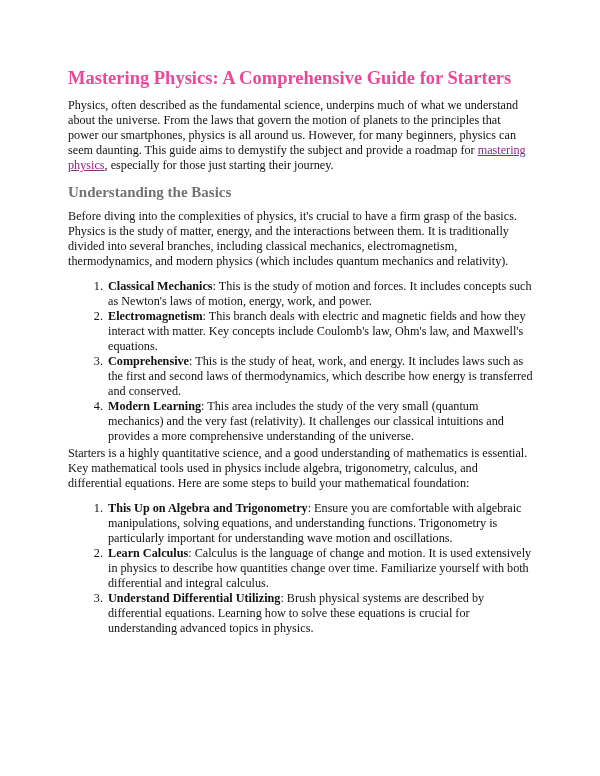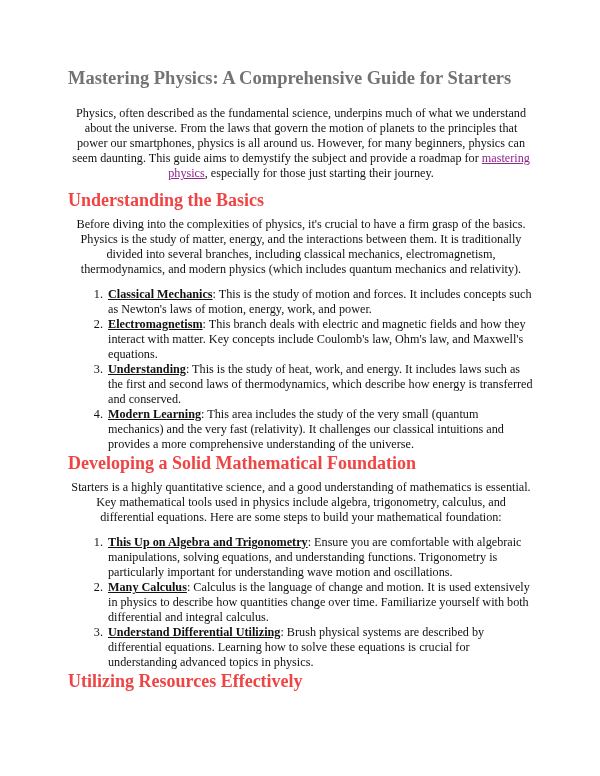--- a/index.html
+++ b/index.html
@@ -18,76 +18,72 @@
     font-family: "Liberation Serif", "DejaVu Serif", serif;
     font-size: 12.2px;
     line-height: 15px;
     color: #111111;
     -webkit-font-smoothing: antialiased;
   }
   h1.doc-title {
     font-size: 18.5px;
     line-height: 24px;
     font-weight: bold;
-    margin: 0 0 16px 0;
-    color: #737373;
+    margin: 0 0 8px 0;
+    color: #ec4899;
   }
   h2.section-heading {
-    font-size: 18px;
+    font-size: 15px;
     line-height: 18px;
     font-weight: bold;
     margin: 0 0 8px 0;
-    color: #ef4444;
+    color: #737373;
   }
   p.body-text {
     margin: 0 0 10px 0;
-    text-align: center;
   }
   ol.doc-list {
     margin: 0 0 2px 0;
     padding: 0 0 0 38px;
   }
   ol.doc-list li {
     padding-left: 2px;
     margin: 0;
   }
   a.doc-link {
     text-decoration: underline;
     cursor: pointer;
   }
   strong.term {
     font-weight: bold;
-    text-decoration: underline;
   }
 </style>
 </head>
 <body>
 
 <div class="page">
 
   <h1 class="doc-title">Mastering Physics: A Comprehensive Guide for Starters</h1>
 
   <p class="body-text"><span>Physics, often described as the fundamental science, underpins much of what we understand about the universe. From the laws that govern the motion of planets to the principles that power our smartphones, physics is all around us. However, for many beginners, physics can seem daunting. This guide aims to demystify the subject and provide a roadmap for </span><a class="doc-link" style="color: rgb(142, 38, 140);">mastering physics</a><span>, especially for those just starting their journey.</span></p>
 
   <h2 class="section-heading">Understanding the Basics</h2>
 
   <p class="body-text">Before diving into the complexities of physics, it's crucial to have a firm grasp of the basics. Physics is the study of matter, energy, and the interactions between them. It is traditionally divided into several branches, including classical mechanics, electromagnetism, thermodynamics, and modern physics (which includes quantum mechanics and relativity).</p>
 
   <ol class="doc-list">
     <li><strong class="term">Classical Mechanics</strong><span>: This is the study of motion and forces. It includes concepts such as Newton's laws of motion, energy, work, and power.</span></li>
     <li><strong class="term">Electromagnetism</strong><span>: This branch deals with electric and magnetic fields and how they interact with matter. Key concepts include Coulomb's law, Ohm's law, and Maxwell's equations.</span></li>
-    <li><strong class="term">Understanding</strong><span>: This is the study of heat, work, and energy. It includes laws such as the first and second laws of thermodynamics, which describe how energy is transferred and conserved.</span></li>
+    <li><strong class="term">Comprehensive</strong><span>: This is the study of heat, work, and energy. It includes laws such as the first and second laws of thermodynamics, which describe how energy is transferred and conserved.</span></li>
     <li><strong class="term">Modern Learning</strong><span>: This area includes the study of the very small (quantum mechanics) and the very fast (relativity). It challenges our classical intuitions and provides a more comprehensive understanding of the universe.</span></li>
   </ol>
 
-  <h2 class="section-heading">Developing a Solid Mathematical Foundation</h2>
 
   <p class="body-text">Starters is a highly quantitative science, and a good understanding of mathematics is essential. Key mathematical tools used in physics include algebra, trigonometry, calculus, and differential equations. Here are some steps to build your mathematical foundation:</p>
 
   <ol class="doc-list">
     <li><strong class="term">This Up on Algebra and Trigonometry</strong><span>: Ensure you are comfortable with algebraic manipulations, solving equations, and understanding functions. Trigonometry is particularly important for understanding wave motion and oscillations.</span></li>
-    <li><strong class="term">Many Calculus</strong><span>: Calculus is the language of change and motion. It is used extensively in physics to describe how quantities change over time. Familiarize yourself with both differential and integral calculus.</span></li>
+    <li><strong class="term">Learn Calculus</strong><span>: Calculus is the language of change and motion. It is used extensively in physics to describe how quantities change over time. Familiarize yourself with both differential and integral calculus.</span></li>
     <li><strong class="term">Understand Differential Utilizing</strong><span>: Brush physical systems are described by differential equations. Learning how to solve these equations is crucial for understanding advanced topics in physics.</span></li>
   </ol>
 
-  <h2 class="section-heading">Utilizing Resources Effectively</h2>
 
 </div>
 
 </body></html>

